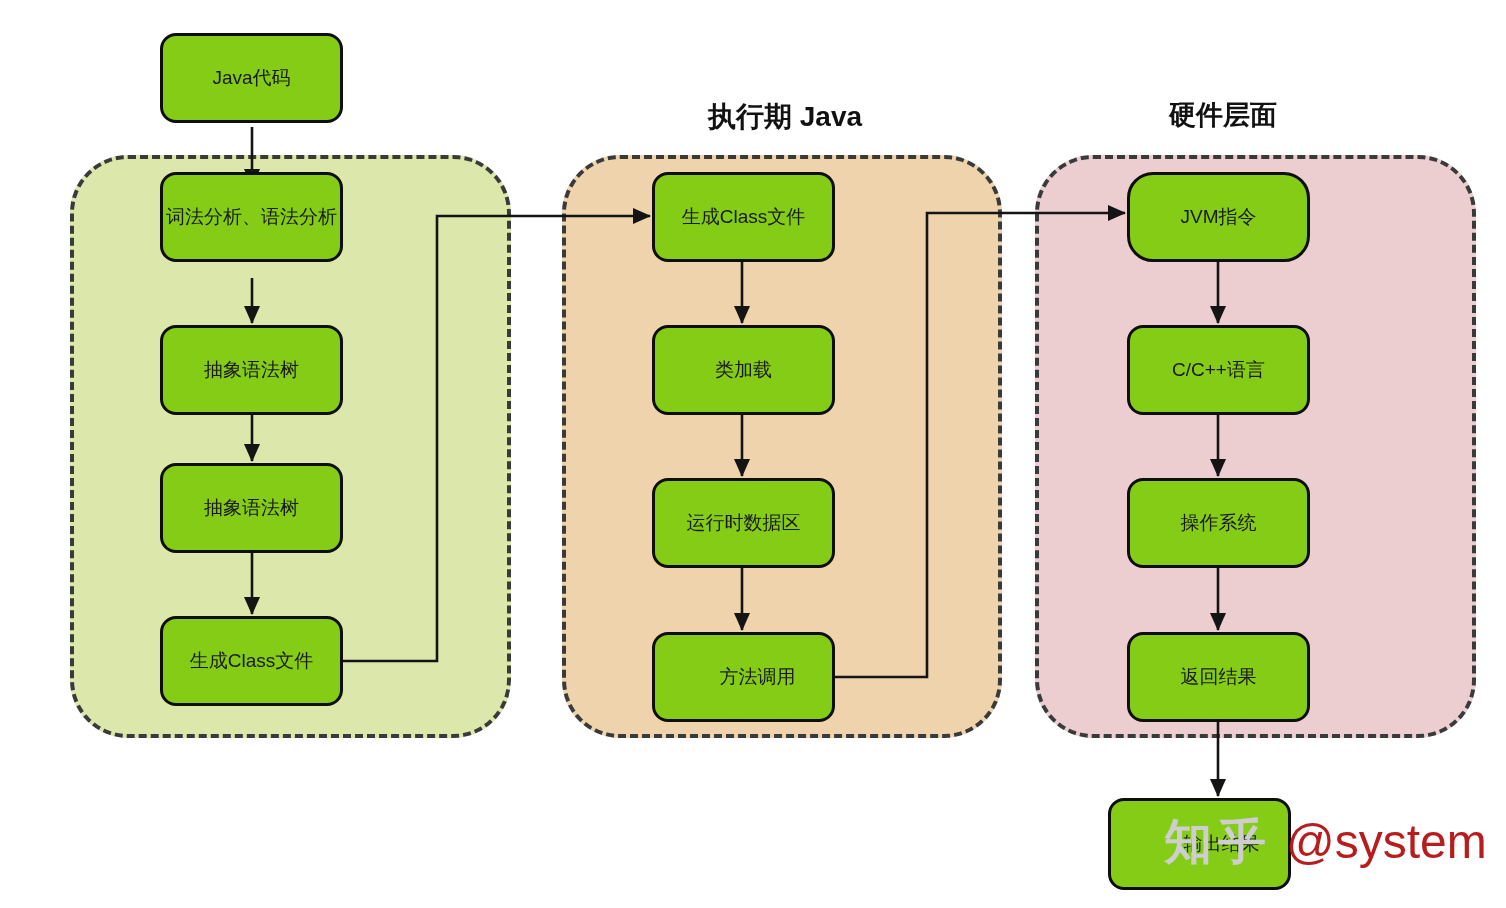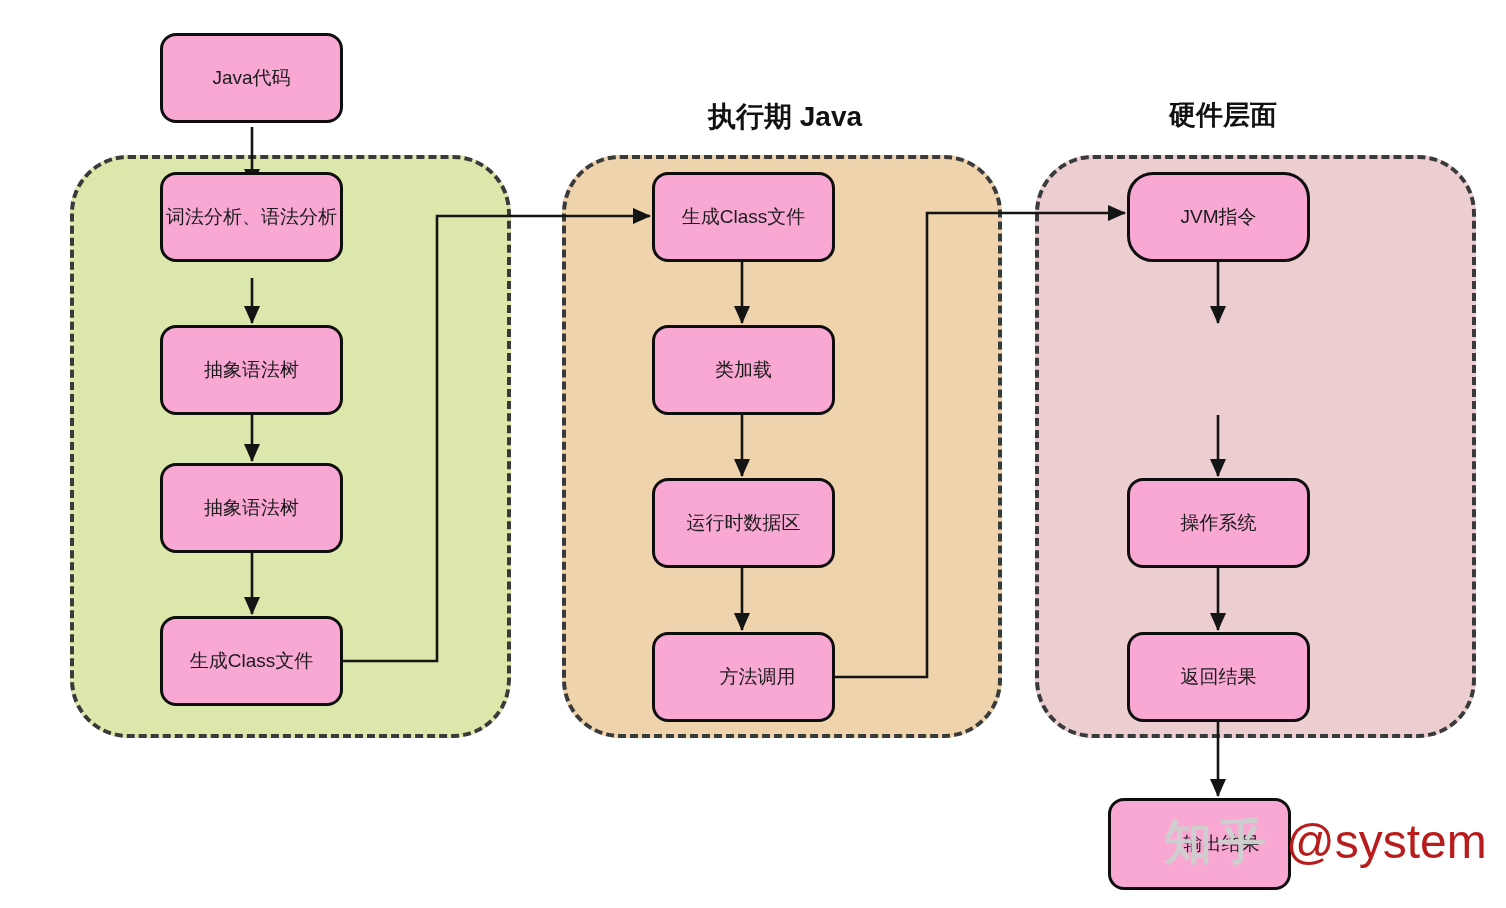--- a/index.html
+++ b/index.html
@@ -48,21 +48,21 @@
     z-index: 3;
     pointer-events: none;
   }
 
   
   .node {
     position: absolute;
     width: 183px;
     height: 90px;
     box-sizing: border-box;
-    background: #f9a8d4;
+    background: #84cc16;
     border: 3.5px solid #0e0e0e;
     border-radius: 16px;
     display: flex;
     align-items: center;
     justify-content: center;
     font-size: 19px;
     color: #1a1a1a;
     white-space: nowrap;
     z-index: 4;
   }
@@ -135,20 +135,21 @@
   <div class="node" id="n-ast-1">抽象语法树</div>
   <div class="node" id="n-ast-2">抽象语法树</div>
   <div class="node" id="n-gen-class-1">生成Class文件</div>
 
   <div class="node" id="n-gen-class-2">生成Class文件</div>
   <div class="node" id="n-class-load">类加载</div>
   <div class="node" id="n-runtime-data">运行时数据区</div>
   <div class="node" id="n-method-call">方法调用</div>
 
   <div class="node" id="n-jvm-instr">JVM指令</div>
+  <div class="node" id="n-c-cpp">C/C++语言</div>
   <div class="node" id="n-os">操作系统</div>
   <div class="node" id="n-return-result">返回结果</div>
 
   <div class="node" id="n-output-result">输出结果</div>
 
   <div class="watermark">
     <span class="brand">知乎</span><span class="handle">@system</span>
   </div>
 
 </div>

